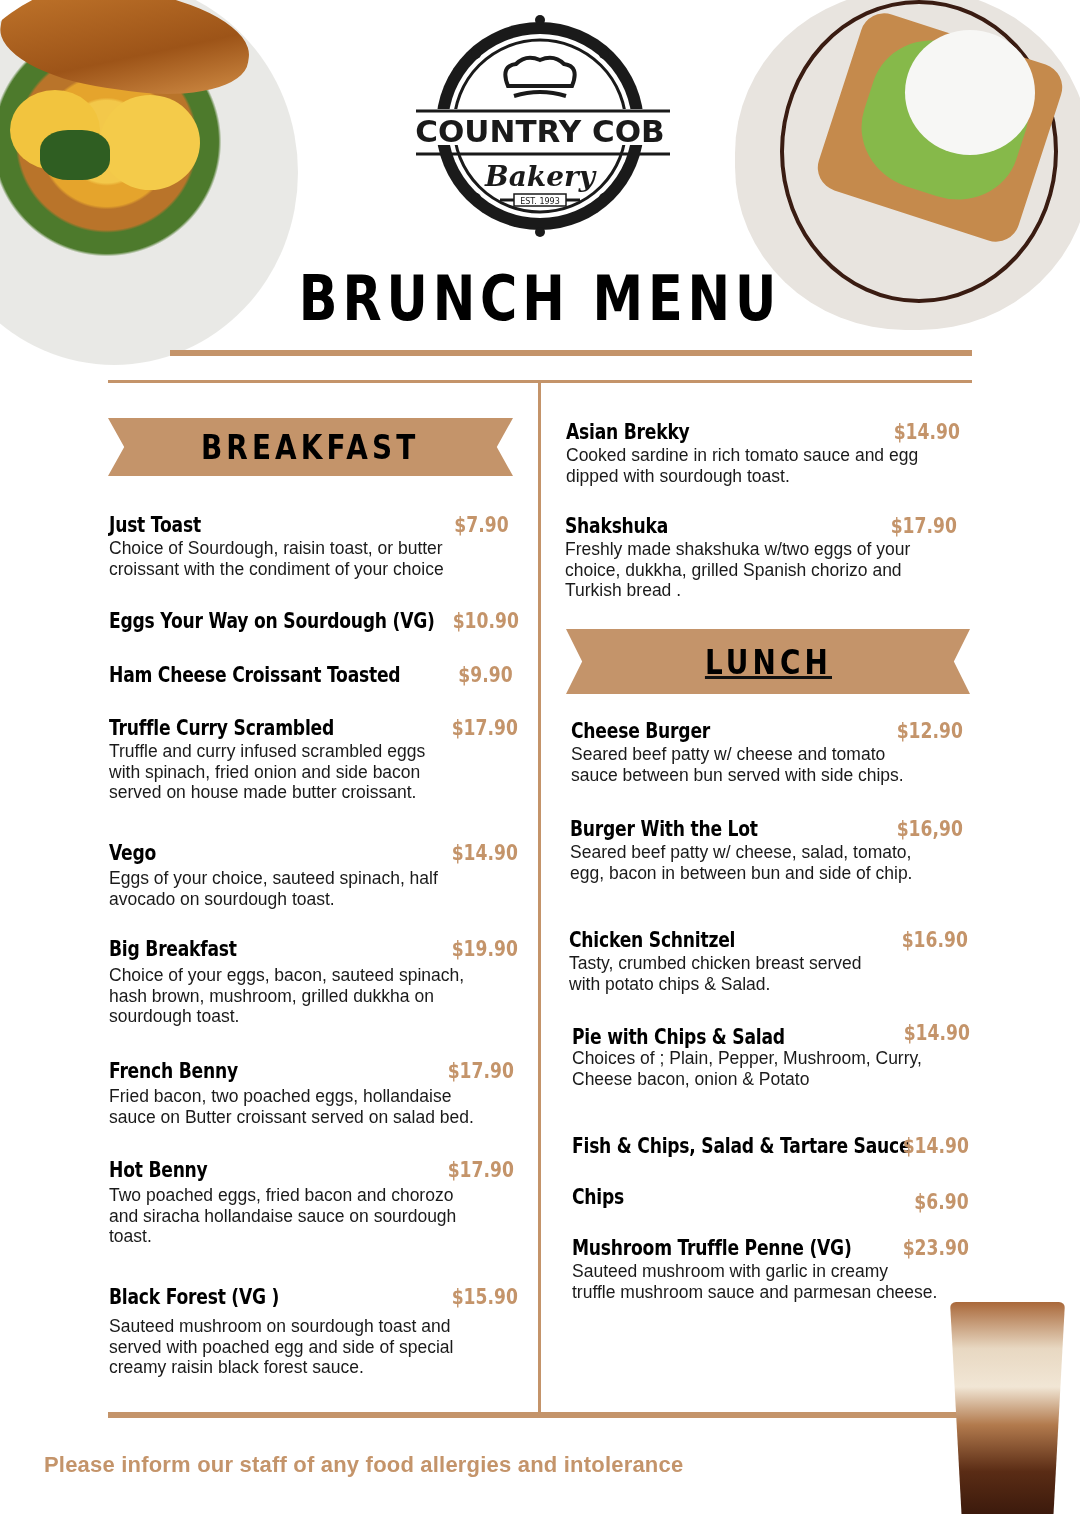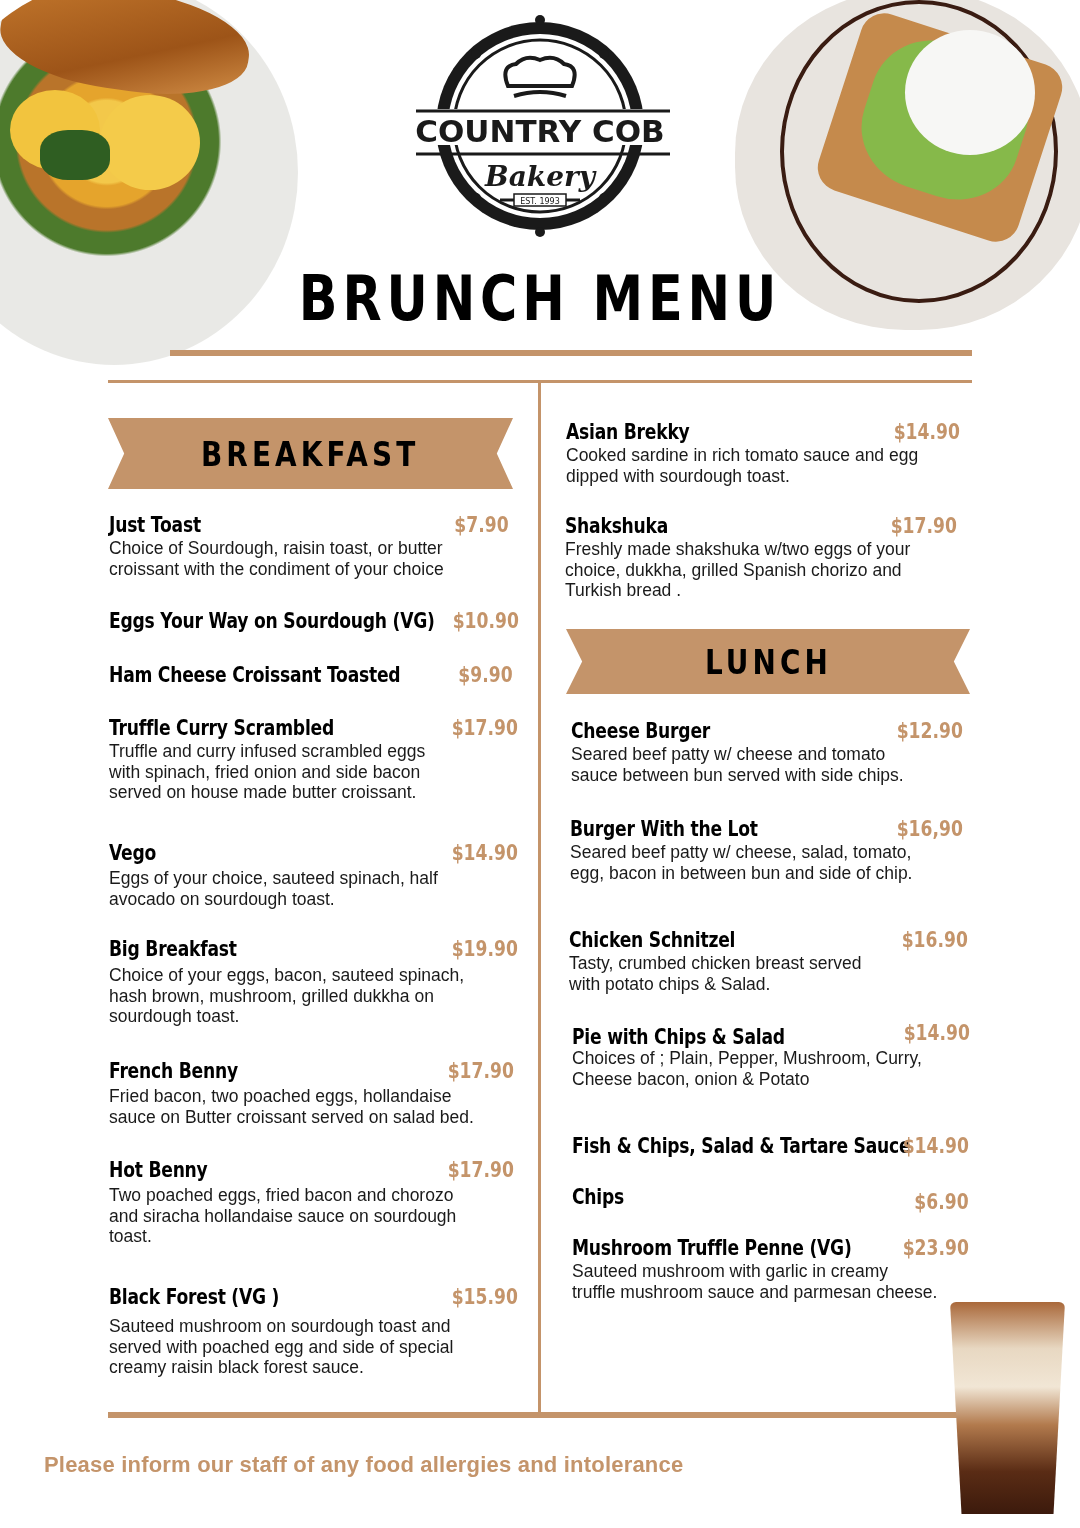--- a/index.html
+++ b/index.html
@@ -60,22 +60,22 @@
   
   .banner {
     background:#c4946a;
     clip-path: polygon(0 0, 100% 0, 96% 50%, 100% 100%, 0 100%, 4% 50%);
     display:flex; align-items:center; justify-content:center;
   }
   .banner span {
     font-family:"DejaVu Sans", sans-serif; font-weight:bold; font-size:34px;
     letter-spacing:5px; color:#000; transform:scaleX(0.82); display:inline-block;
   }
-  .banner-breakfast { left:108px; top:418px; width:405px; height:71px; }
-  .banner-lunch { left:566px; top:629px; width:404px; height:65px; }
+  .banner-breakfast { left:108px; top:418px; width:405px; height:58px; }
+  .banner-lunch { left:566px; top:629px; width:404px; height:65px;text-decoration:underline; }
 
   
   .item { position:absolute; }
   .item .name {
     position:absolute; left:0; top:0; white-space:nowrap;
     font-family:"DejaVu Sans", sans-serif; font-weight:bold; font-size:22px;
     color:#000; transform-origin:left top; transform:scaleX(0.78); letter-spacing:-0.3px;
   }
   .item .price {
     position:absolute; top:0; white-space:nowrap; text-align:right;

